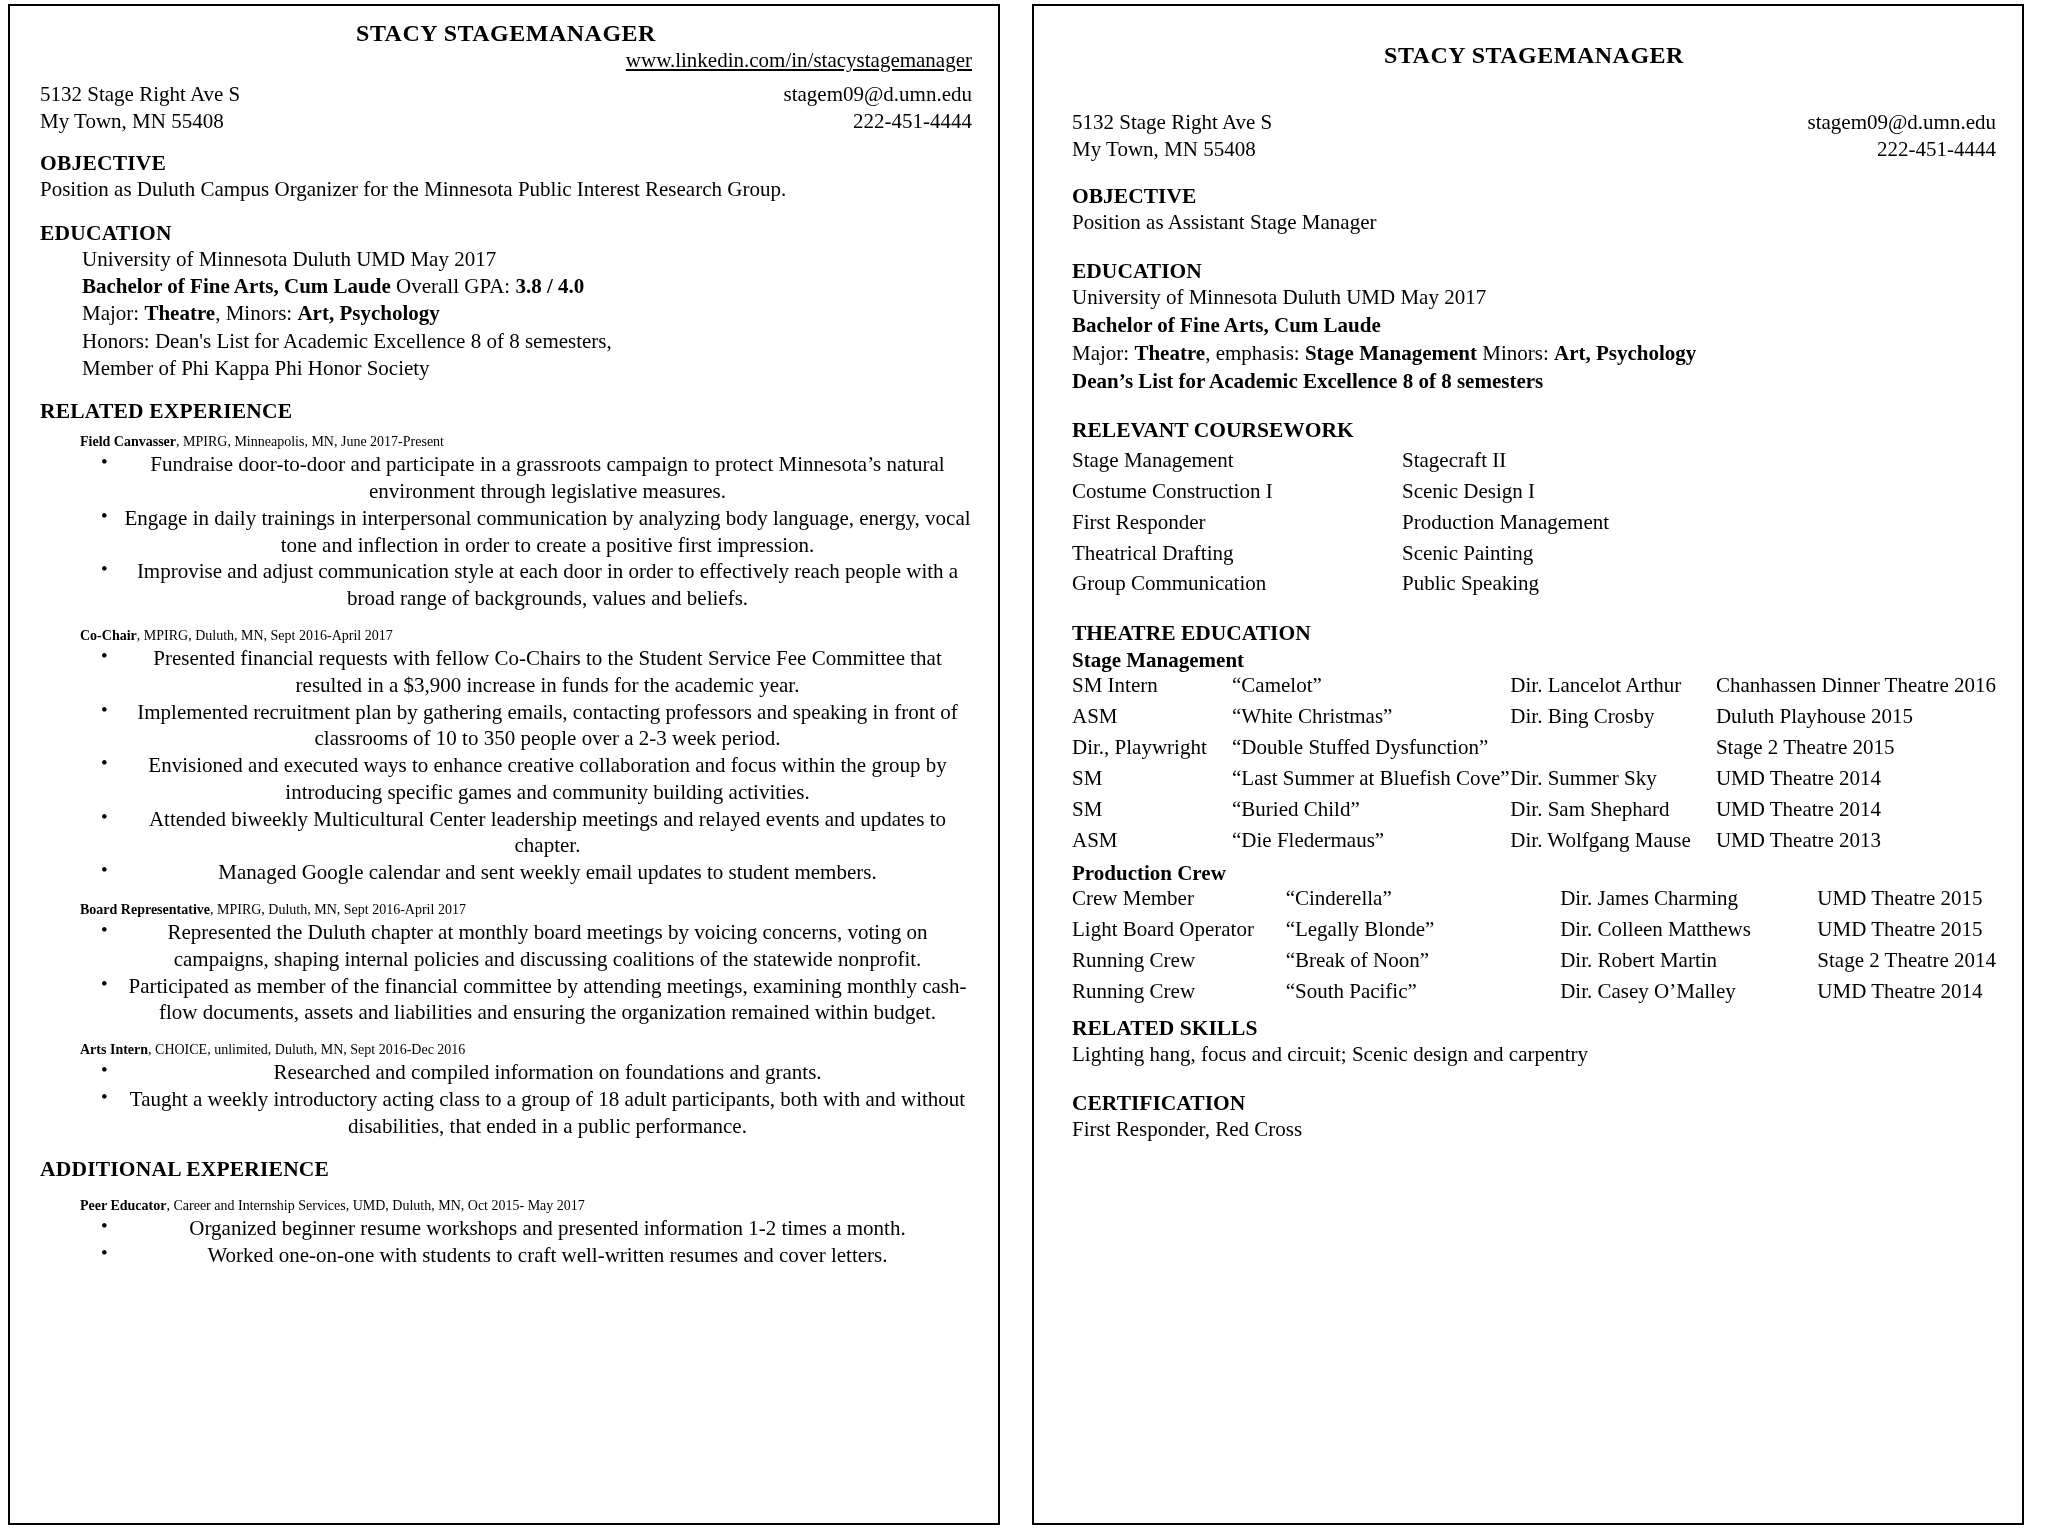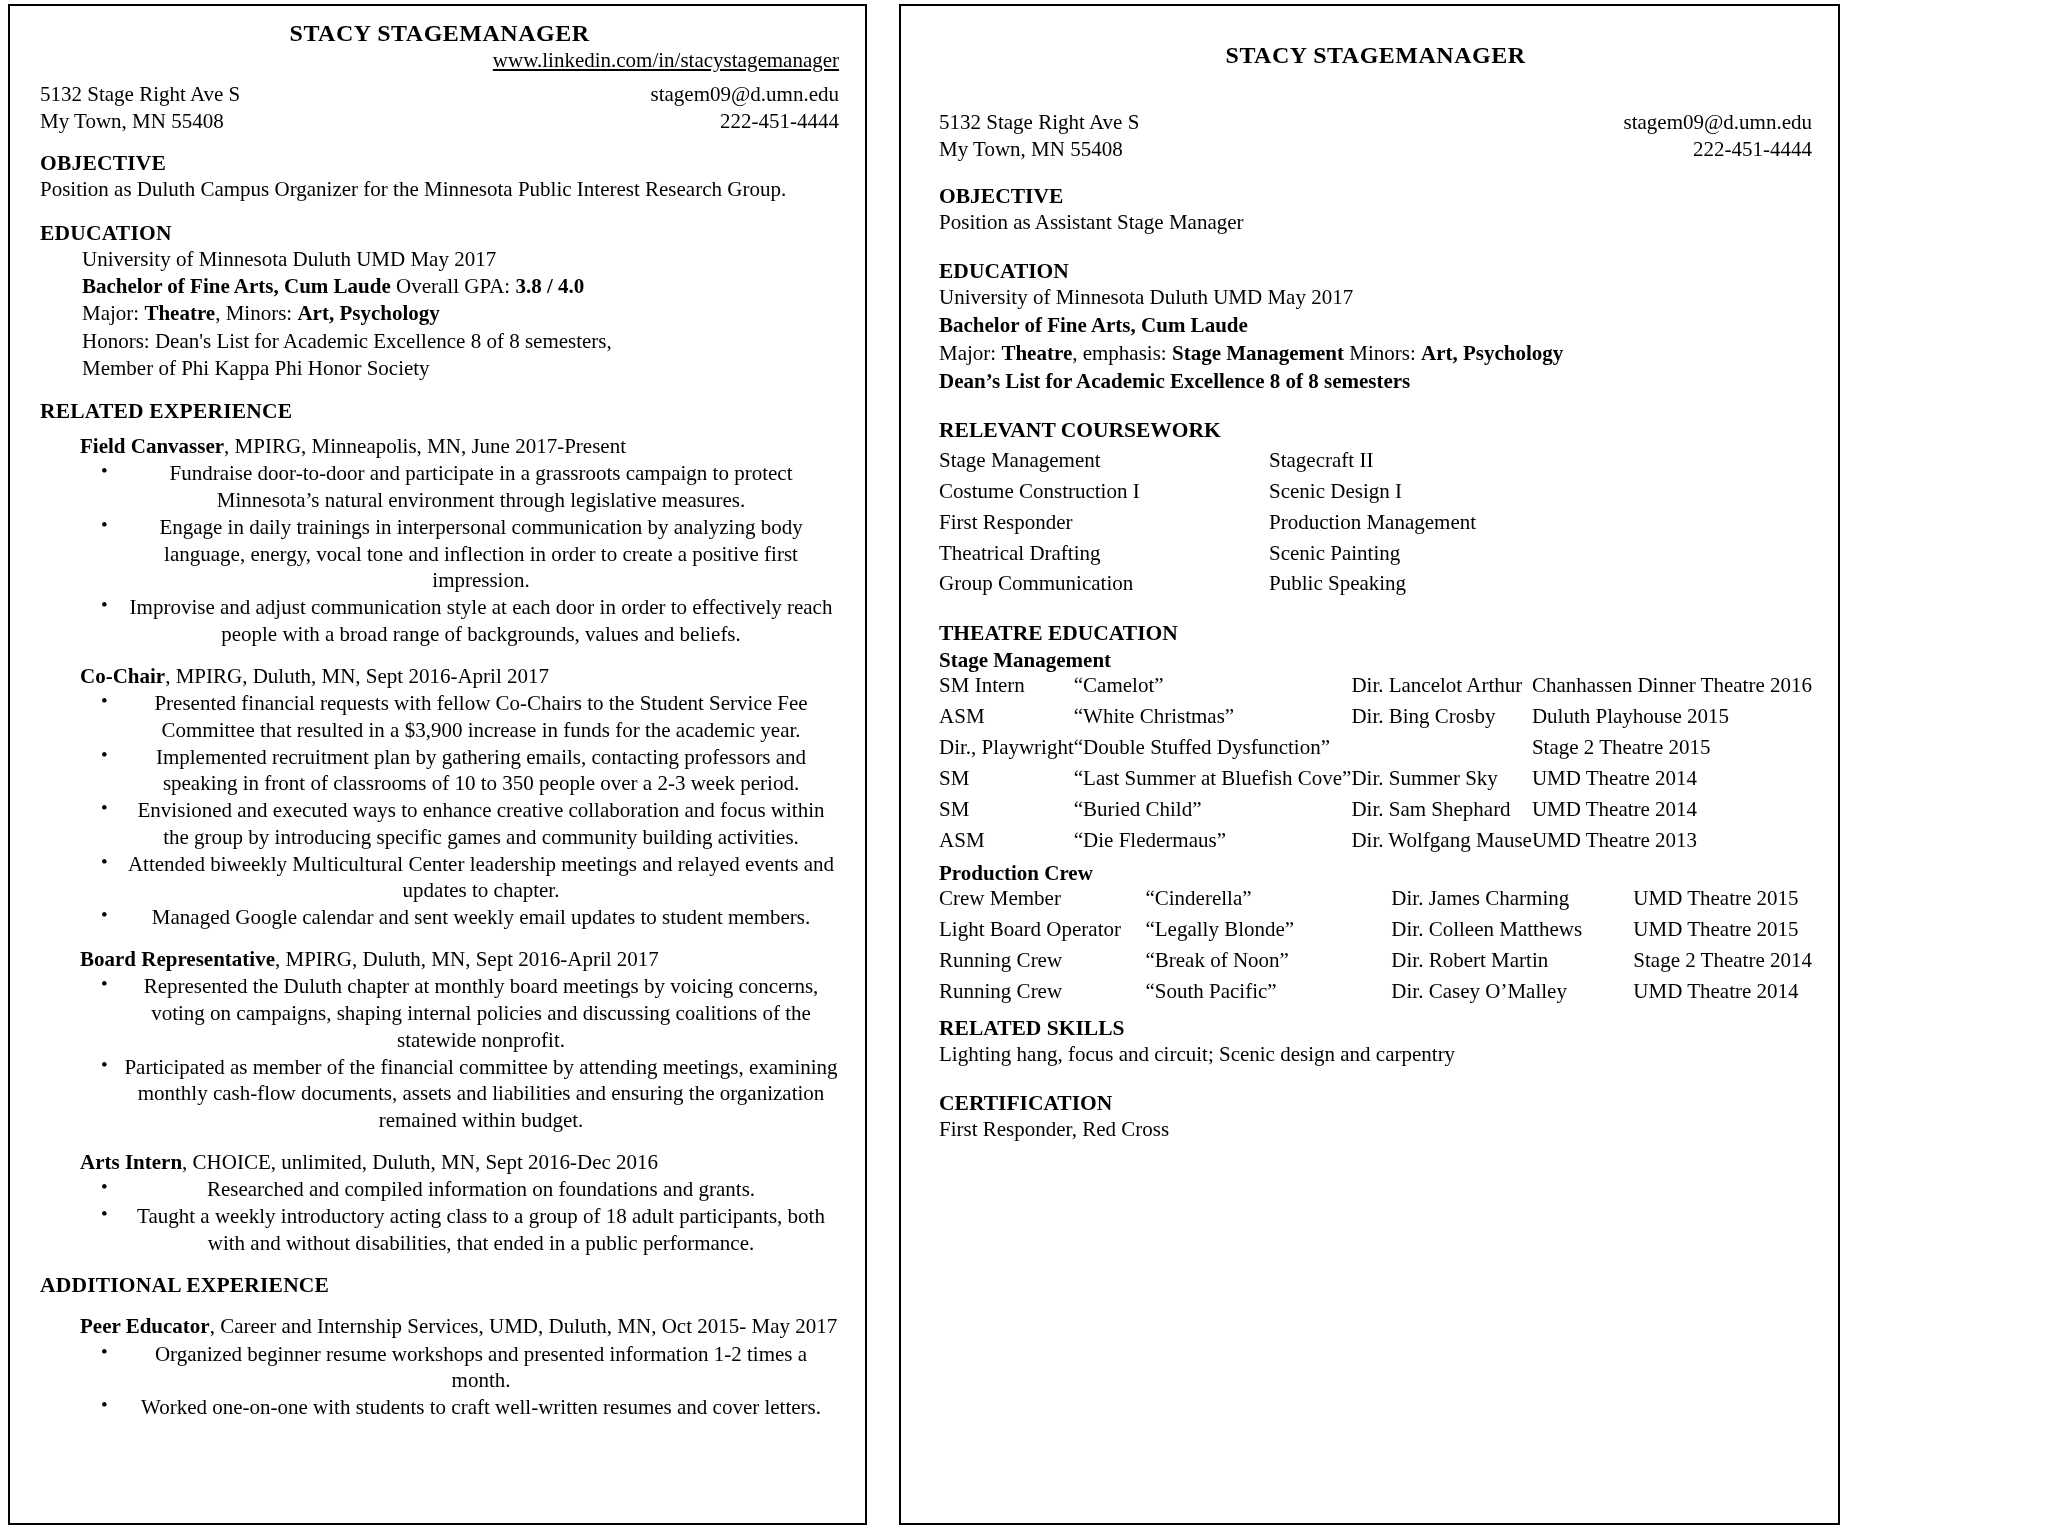--- a/index.html
+++ b/index.html
@@ -9,21 +9,21 @@
   }
   body {
     width: 2048px;
     height: 1537px;
     font-family: "Liberation Serif", "DejaVu Serif", serif;
     color: #000000;
     overflow: hidden;
   }
   .spread {
     display: flex;
-    width: 1840px;
+    width: 2048px;
     height: 1537px;
     box-sizing: border-box;
     background: #ffffff;
   }
   .page {
     background: #ffffff;
     border: 2px solid #000000;
     box-sizing: border-box;
     position: relative;
   }
@@ -88,21 +88,21 @@
     text-align: center;
   }
   ul.bullets li:before {
     content: "\2022";
     position: absolute;
     left: 4px;
     top: -1px;
     font-size: 19px;
   }
   .job {
-    font-size: 21px;
+    font-size: 14px;
     line-height: 1.3;
     margin-left: 40px;
     margin-top: 15px;
   }
   .job.first { margin-top: 9px; }
   
   .r-line {
     font-size: 21px;
     line-height: 1.33;
   }

